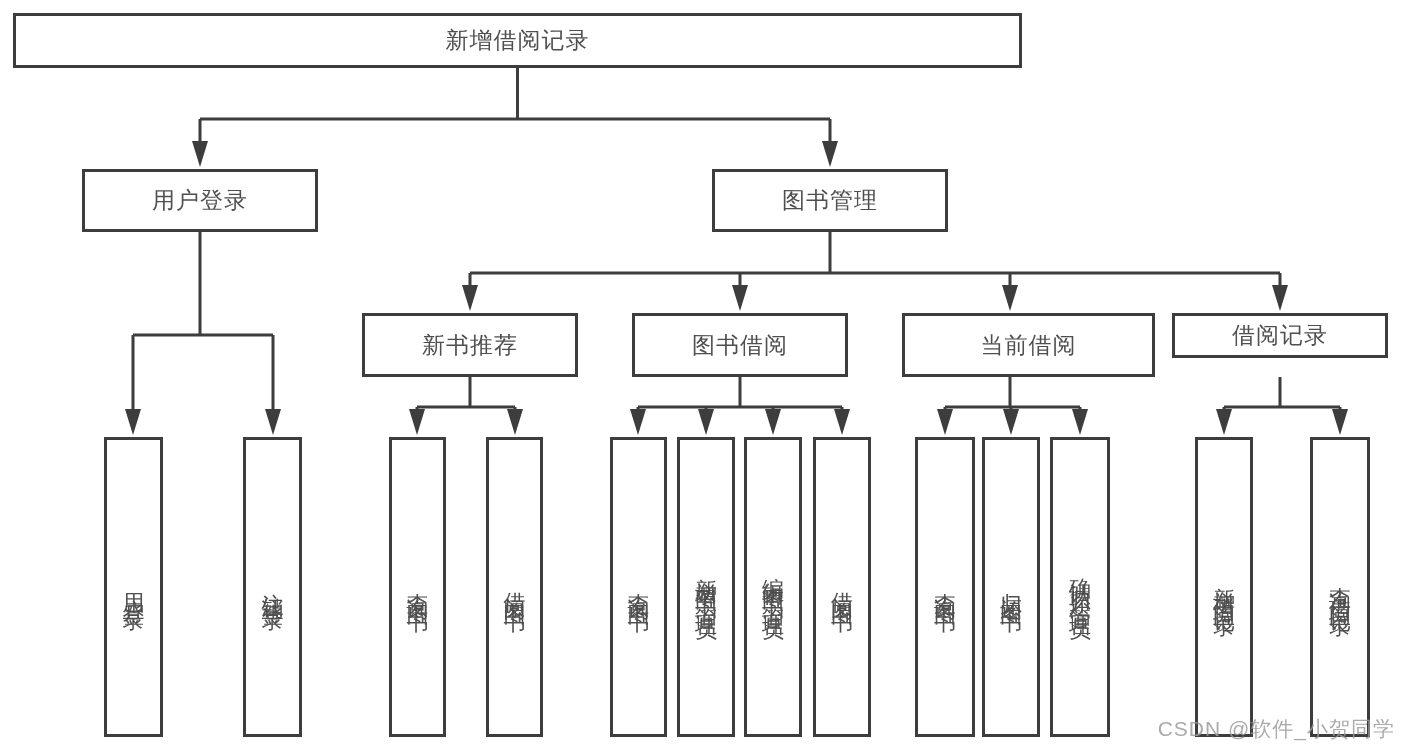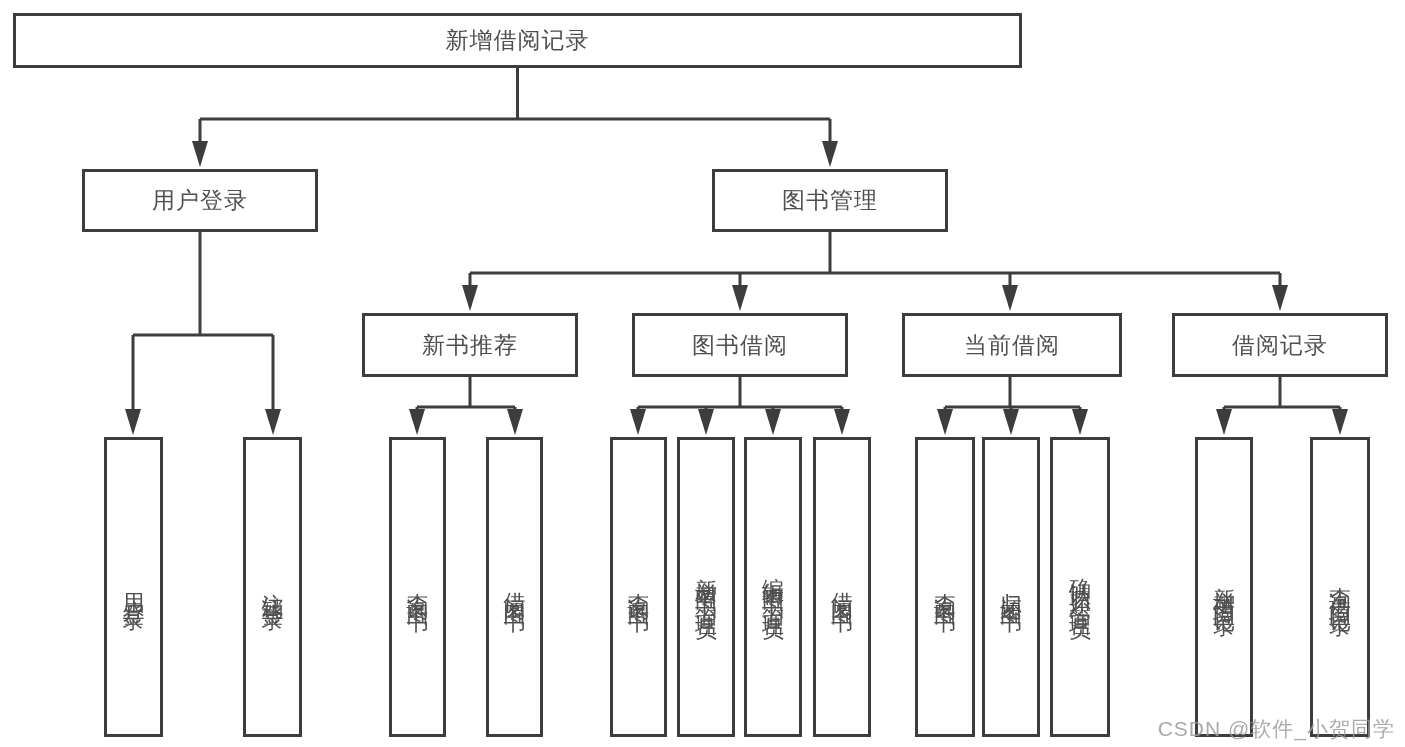--- a/index.html
+++ b/index.html
@@ -88,24 +88,24 @@
   <div class="box h-label" style="left:712px;top:169px;width:236px;height:63px;font-family:Liberation Mono, monospace;">
     <span class="lbl">图书管理</span>
   </div>
 
   <div class="box h-label" style="left:362px;top:313px;width:216px;height:64px;">
     <span class="lbl">新书推荐</span>
   </div>
   <div class="box h-label" style="left:632px;top:313px;width:216px;height:64px;">
     <span class="lbl">图书借阅</span>
   </div>
-  <div class="box h-label" style="left:902px;top:313px;width:220px;height:64px;">
+  <div class="box h-label" style="left:902px;top:313px;width:253px;height:64px;">
     <span class="lbl">当前借阅</span>
   </div>
-  <div class="box h-label" style="left:1172px;top:313px;width:216px;height:64px;">
+  <div class="box h-label" style="left:1172px;top:313px;width:216px;height:45px;">
     <span class="lbl">借阅记录</span>
   </div>
 
   <div class="box leaf" style="left:104px;width:59px;">
     <span class="lbl">用户登录</span>
   </div>
   <div class="box leaf" style="left:243px;width:59px;">
     <span class="lbl">注销登录</span>
   </div>
 

